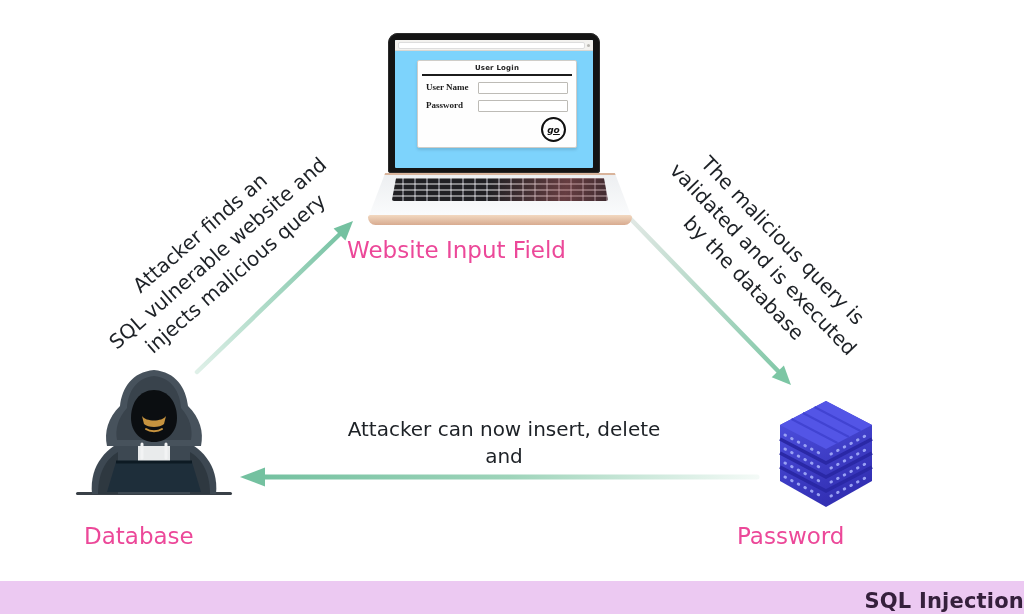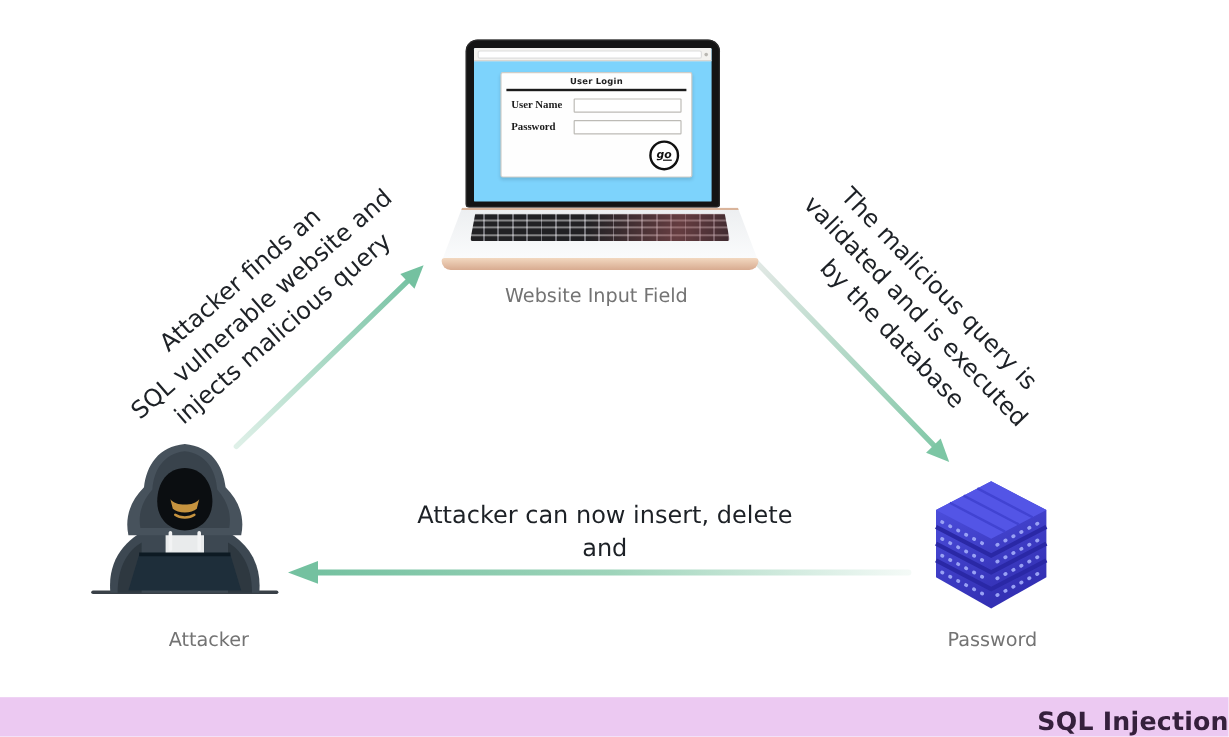--- a/index.html
+++ b/index.html
@@ -69,21 +69,21 @@
       repeating-linear-gradient(90deg,#212124 0 10.5px,#74747a 10.5px 12px);
     border-radius:2px;
   }
   .lt-lip{
     position:absolute;left:0;bottom:0;width:264px;height:10px;
     background:linear-gradient(#f2d8c0,#d8ab90);
     border-radius:4px 4px 12px 12px;
   }
 
   
-  .node-label{font-size:16px;font-weight:500;color:#737373;text-align:center;}
+  .node-label{font-size:23px;font-weight:500;color:#ec4899;}
   .lbl-website{left:347px;top:237px;width:300px;}
   .lbl-attacker{left:84px;top:523px;width:180px;}
   .lbl-database{left:737px;top:523px;width:180px;}
 
   
   .flow-text{
     font-size:20px;color:#1d2126;text-align:center;line-height:27px;font-weight:500;
   }
   .text-left-diag{left:48px;top:213px;width:340px;transform:rotate(-41deg);}
   .text-right-diag{left:593px;top:219px;width:340px;transform:rotate(46deg);}
@@ -205,21 +205,21 @@
       <path d="M10,52 L46,71"></path>
         <path d="M56,71 L92,52"></path>
       <path d="M10,66 L46,85"></path>
         <path d="M56,85 L92,66"></path>
       <path d="M10,80 L46,99"></path>
         <path d="M56,99 L92,80"></path>
     </g>
   </svg>
 
   <div class="abs node-label lbl-website">Website Input Field</div>
-  <div class="abs node-label lbl-attacker">Attacker</div>
+  <div class="abs node-label lbl-attacker">Database</div>
   <div class="abs node-label lbl-database">Password</div>
 
   <div class="abs flow-text text-left-diag">
     <div>Attacker finds an</div>
     <div>SQL vulnerable website and</div>
     <div>injects malicious query</div>
   </div>
 
   <div class="abs flow-text text-right-diag">
     <div>The malicious query is</div>

